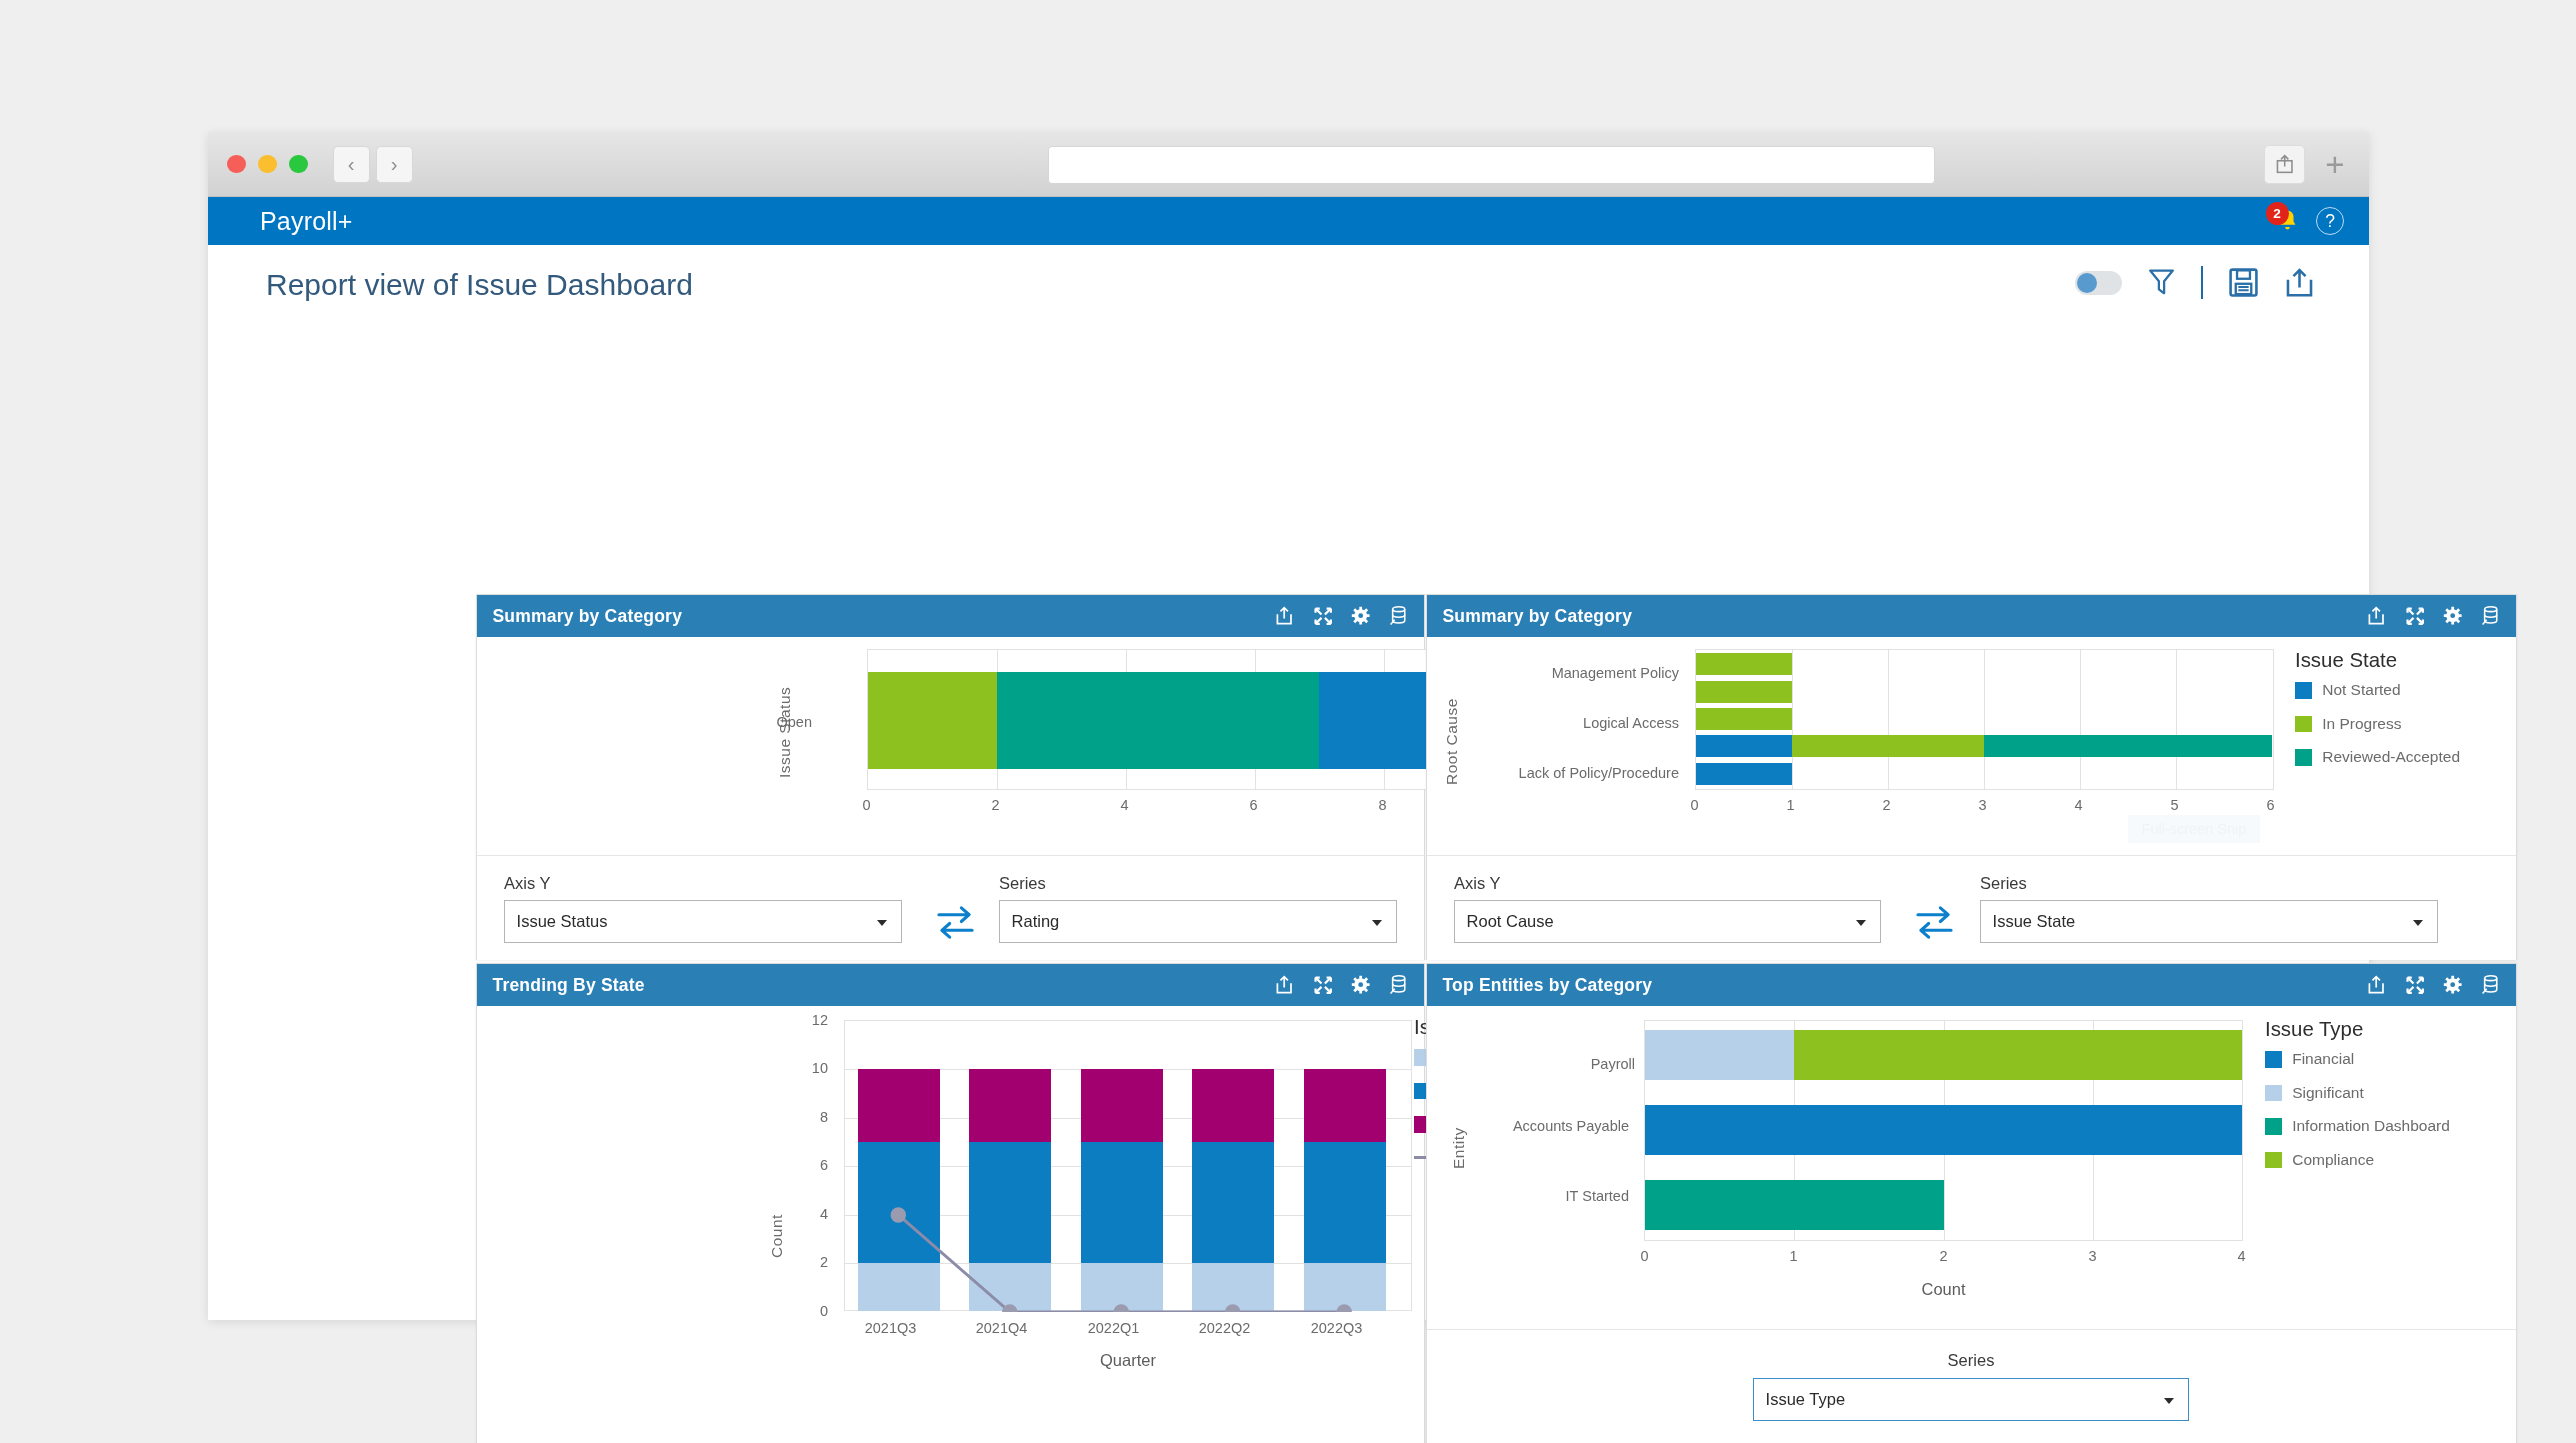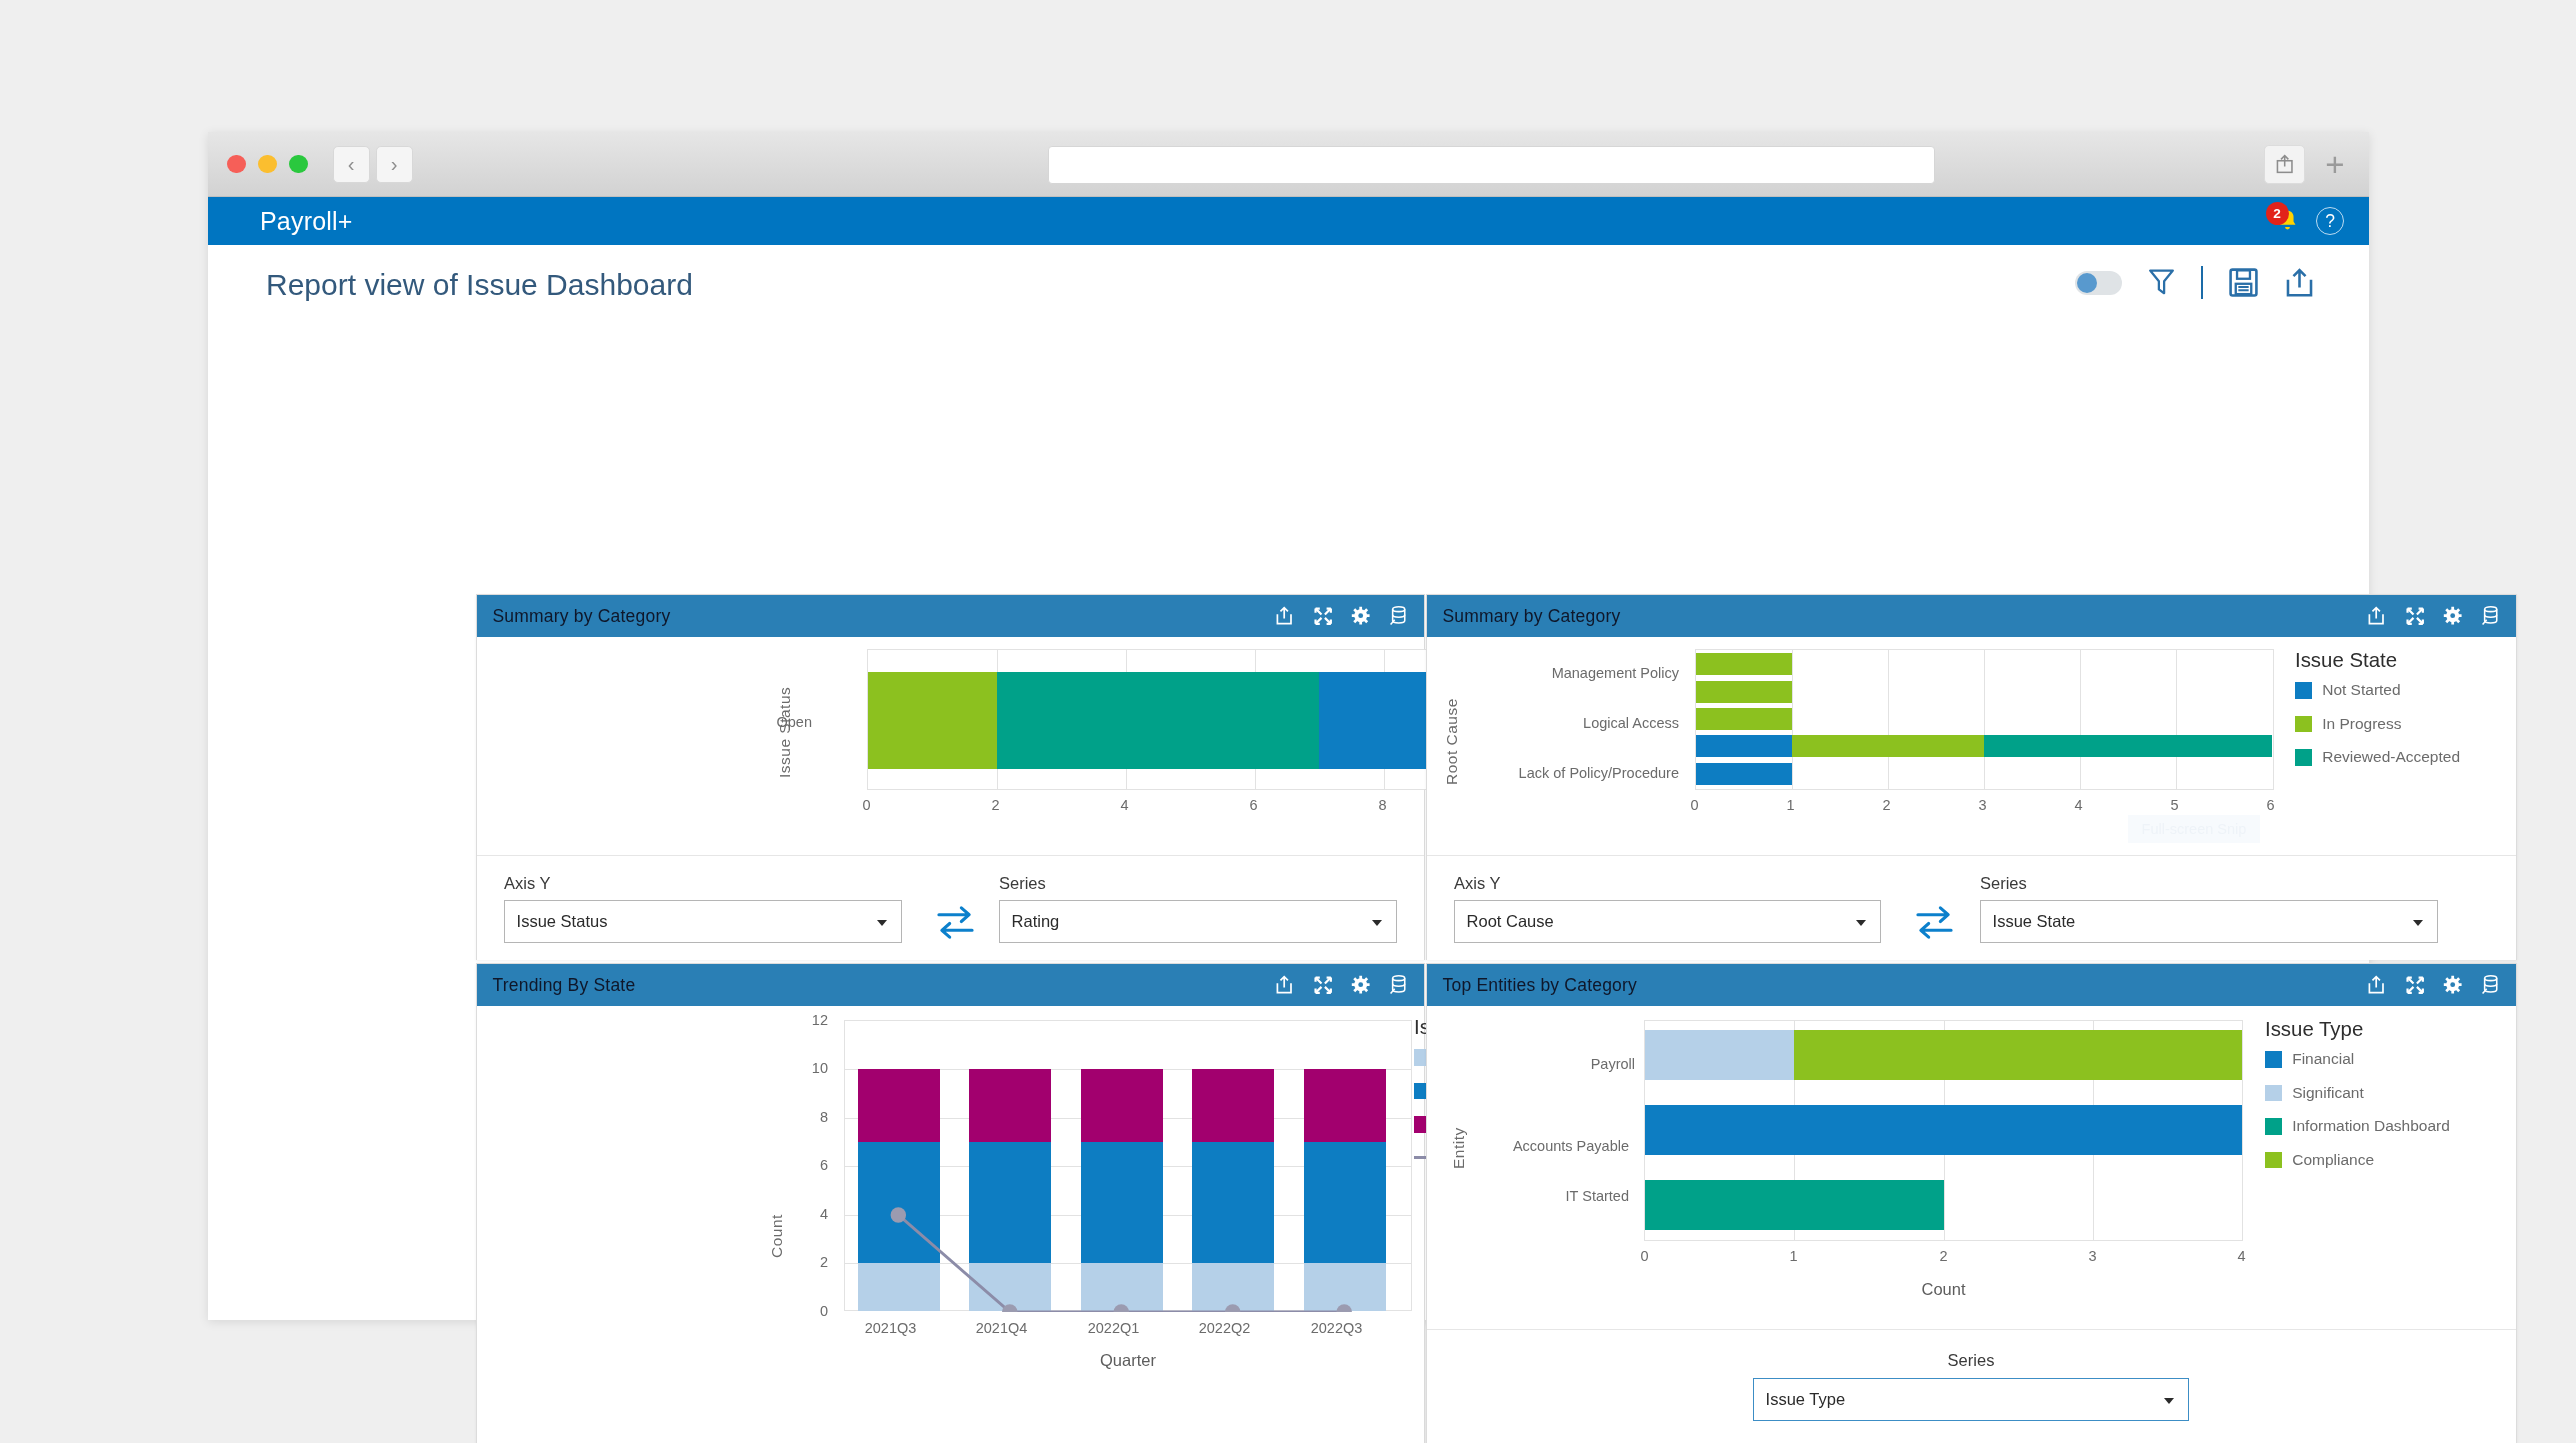--- a/index.html
+++ b/index.html
@@ -138,21 +138,21 @@
     border: 1px solid #dcdcdc;
     box-shadow: 0 1px 2.9px rgba(0,0,0,.06);
   }
   .panel-head {
     height: 42px;
     background: #2a7fb5;
     display: flex; align-items: center;
     padding: 0 15.5px 0 15.5px;
   }
   .panel-title {
-    color: #0f172a; font-size: 17.5px; font-weight: 400; letter-spacing: 0.2px; text-align: center;
+    color: #ffffff; font-size: 17.5px; font-weight: 700; letter-spacing: 0.2px; text-align: center;
   }
   .panel-head-icons {
     margin-left: auto; display: flex; align-items: center; gap: 18.4px;
   }
   .panel-body { position: relative; background: #fff; }
 
   
   .chart { position: relative; }
   .axis-title-y {
     position: absolute;
@@ -618,21 +618,21 @@
               <path d="M4.5 12c0 1.7 3.4 3 7.5 3s7.5-1.3 7.5-3" fill="none" stroke="#fff" stroke-width="1.9"></path>
               <path d="M2 24l5-6" stroke="#fff" stroke-width="1.9"></path>
             </svg>
           </div>
         </div>
 
         <div class="panel-body" style="height:439px;">
           <div class="chart" style="position:absolute; left:0; top:0; width:1091px; height:281px;">
             <div class="axis-title-y" style="left:23px; top:76px; height:87px;">Entity</div>
             <div class="cat-label" style="left:6px; top:50px; width:202px;">Payroll</div>
-            <div class="cat-label" style="left:0px; top:132px; width:202px;padding-left:12px;">Accounts Payable</div>
+            <div class="cat-label" style="left:0px; top:112px; width:202px;padding-left:12px;">Accounts Payable</div>
             <div class="cat-label" style="left:0px; top:182px; width:202px;">IT Started</div>
 
             <div class="plot" style="left:217px; top:13.6px; width:599px; height:221px;">
               <div class="gridline-v" style="left:149px;"></div>
               <div class="gridline-v" style="left:299px;"></div>
               <div class="gridline-v" style="left:448px;"></div>
 
               <div class="bar" style="left:0; top:9.7px; width:149px; height:50px; background:#b5d0e8;"></div>
               <div class="bar" style="left:149px; top:9.7px; width:448px; height:50px; background:#8cc11f;"></div>
 

